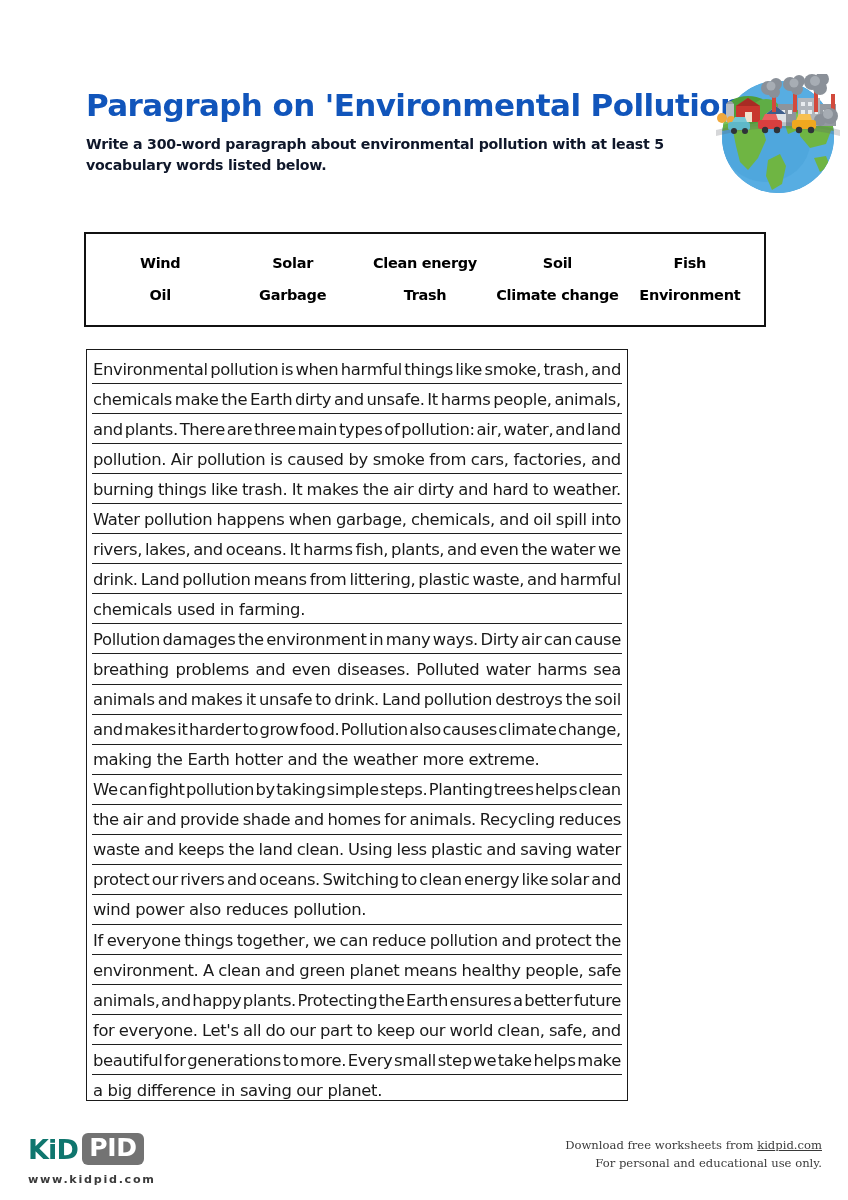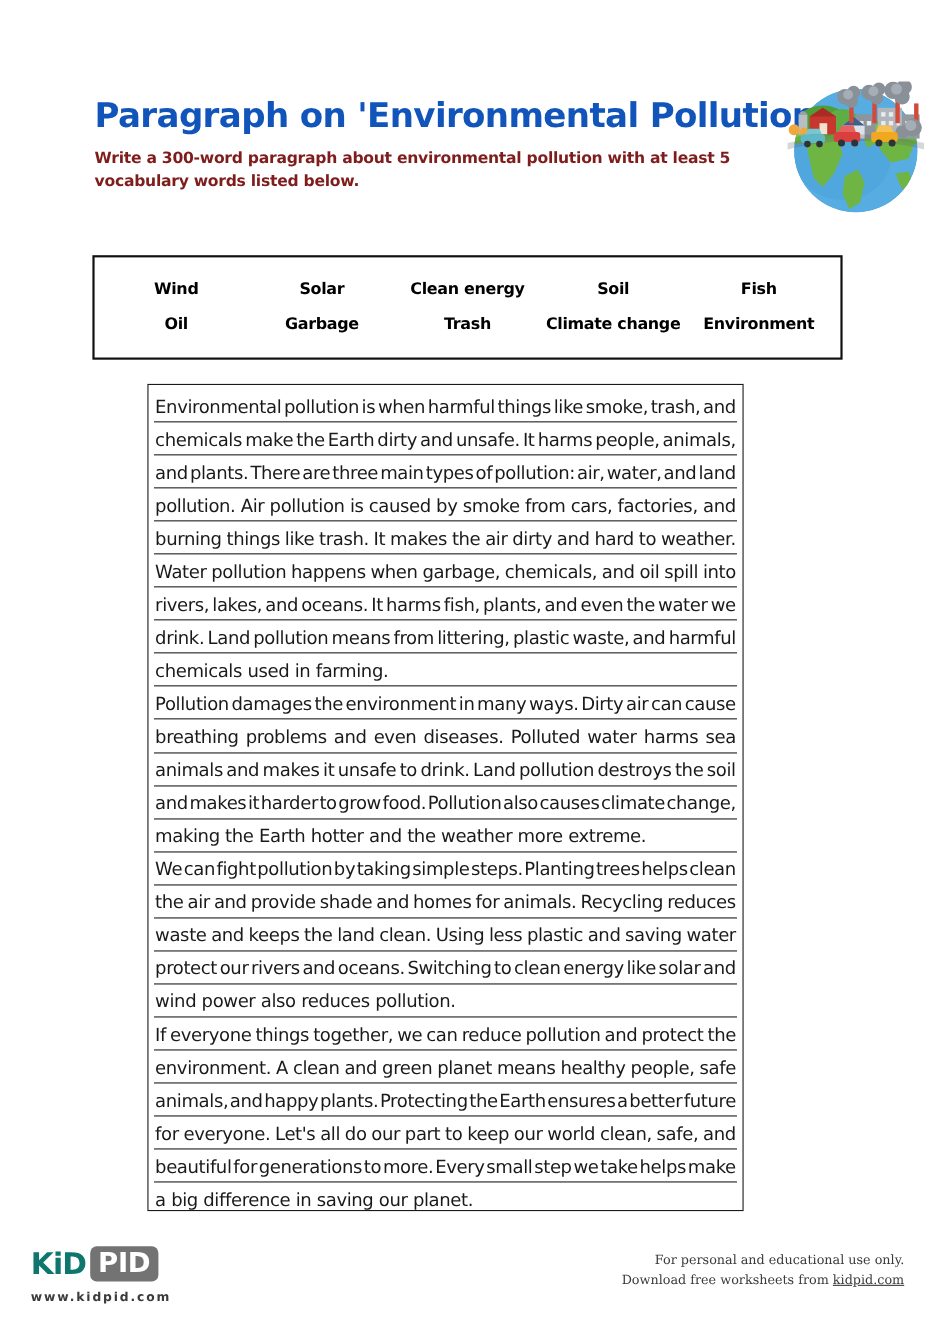--- a/index.html
+++ b/index.html
@@ -37,21 +37,21 @@
     letter-spacing: -0.6px;
     line-height: 1.15;
     white-space: nowrap;
   }
 
   .subtitle {
     margin-top: 10px;
     font-family: "DejaVu Sans", sans-serif;
     font-size: 14.2px;
     font-weight: bold;
-    color: #7f1d1d;
+    color: #0f172a;
     line-height: 1.52;
     letter-spacing: -0.25px;
     width: 580px;
   }
 
   
   .globe-wrap {
     position: absolute;
     left: 714px;
     top: 74px;
@@ -94,21 +94,20 @@
   .writing-box {
     position: absolute;
     left: 86px;
     top: 349px;
     width: 542px;
     height: 752px;
     border: 1.5px solid #1a1a1a;
     background: #ffffff;
     padding: 4px 5px 4px 5px;
     overflow: hidden;
-    margin-left: 48px;
   }
 
   .para { margin: 0; }
 
   .line {
     display: flex;
     align-items: flex-end;
     height: 30.05px;
     border-bottom: 1.4px solid #1f1f1f;
     font-family: "DejaVu Sans", sans-serif;
@@ -648,18 +647,18 @@
 
   <div class="footer">
     <div class="logo">
       <div class="logo-main">
         <span class="logo-kid">KiD</span>
         <span class="logo-pid">PID</span>
       </div>
       <div class="logo-url">www.kidpid.com</div>
     </div>
     <div class="credit">
+      <div><span>Download free worksheets from </span><span class="link">kidpid.com</span></div>
       <div>For personal and educational use only.</div>
-      <div><span>Download free worksheets from </span><span class="link">kidpid.com</span></div>
     </div>
   </div>
 
 </div>
 
 </body></html>

